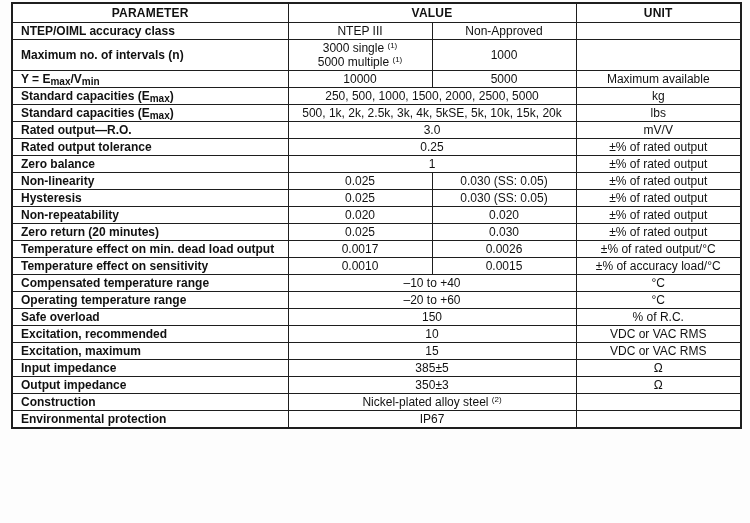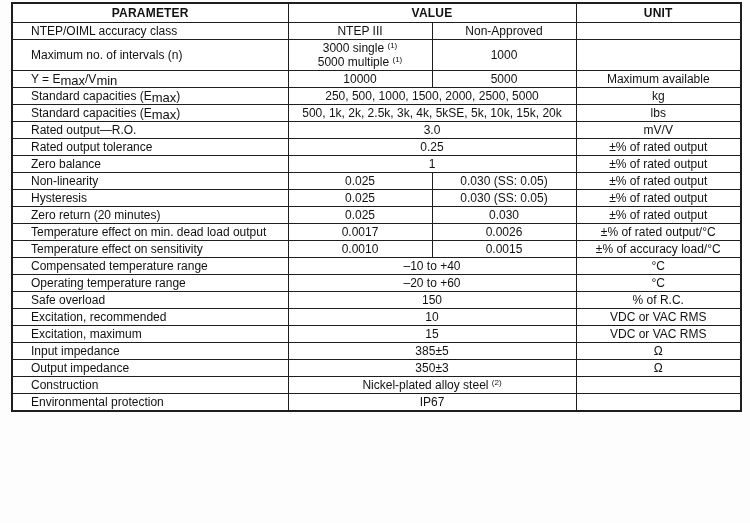--- a/index.html
+++ b/index.html
@@ -37,30 +37,30 @@
     white-space: nowrap;
   }
   .spec thead tr { height: 19px; }
   .spec tbody tr { height: 17px; }
   .spec th {
     font-weight: bold;
     text-align: center;
     letter-spacing: 0.2px;
   }
   .spec td.param {
-    font-weight: normal;
+    font-weight: bold;
     text-align: left;
-    padding-left: 18px;
+    padding-left: 8px;
   }
   .spec td.val, .spec td.unit {
     text-align: center;
     font-weight: normal;
   }
   .spec sub {
-    font-size: 13px;
+    font-size: 10px;
     line-height: 0;
     vertical-align: -2px;
   }
   .spec sup {
     font-size: 8px;
     line-height: 0;
     vertical-align: 4px;
   }
   col.c-param { width: 276px; }
   col.c-v1    { width: 144px; }
@@ -135,20 +135,26 @@
           <td class="val">0.030 (SS: 0.05)</td>
           <td class="unit">±% of rated output</td>
         </tr>
         <tr>
           <td class="param">Hysteresis</td>
           <td class="val">0.025</td>
           <td class="val">0.030 (SS: 0.05)</td>
           <td class="unit">±% of rated output</td>
         </tr>
         <tr>
+          <td class="param">Non-repeatability</td>
+          <td class="val">0.020</td>
+          <td class="val">0.020</td>
+          <td class="unit">±% of rated output</td>
+        </tr>
+        <tr>
           <td class="param">Zero return (20 minutes)</td>
           <td class="val">0.025</td>
           <td class="val">0.030</td>
           <td class="unit">±% of rated output</td>
         </tr>
         <tr>
           <td class="param">Temperature effect on min. dead load output</td>
           <td class="val">0.0017</td>
           <td class="val">0.0026</td>
           <td class="unit">±% of rated output/°C</td>

